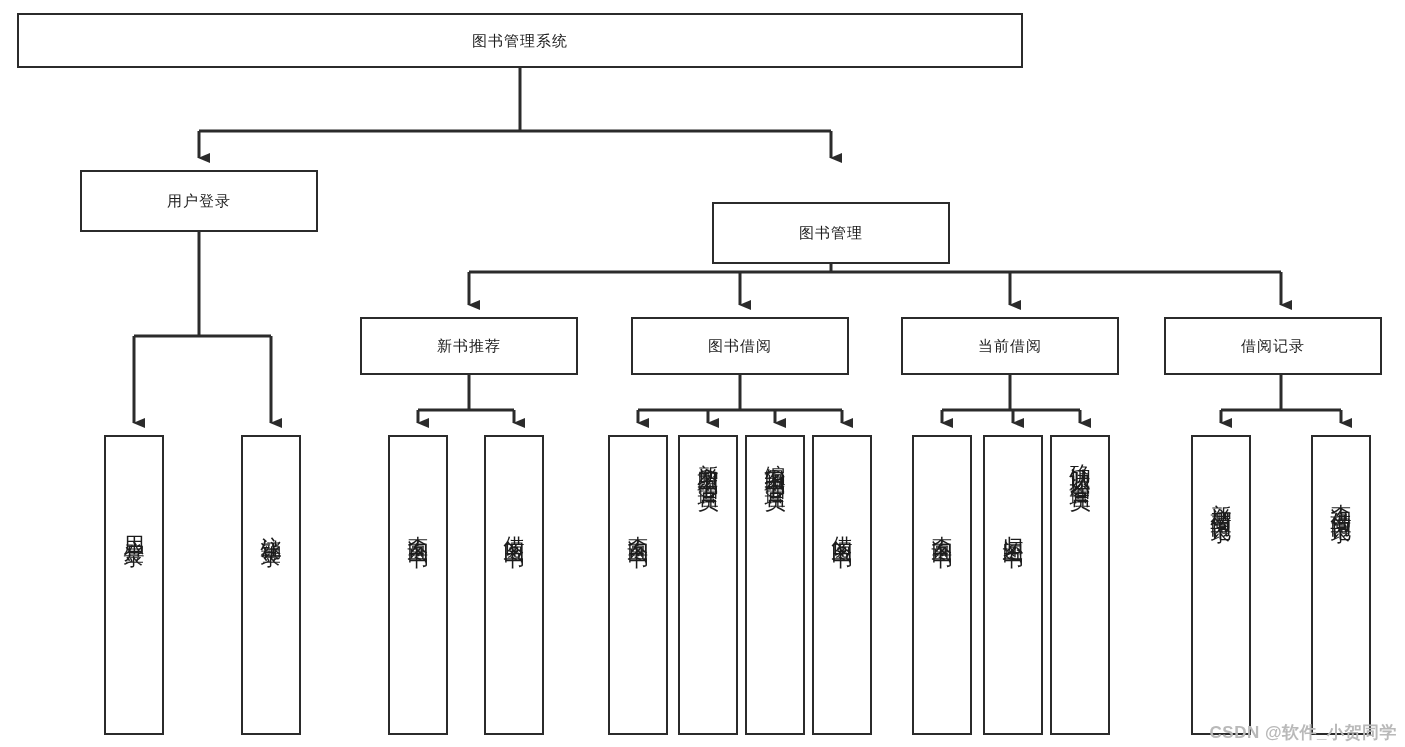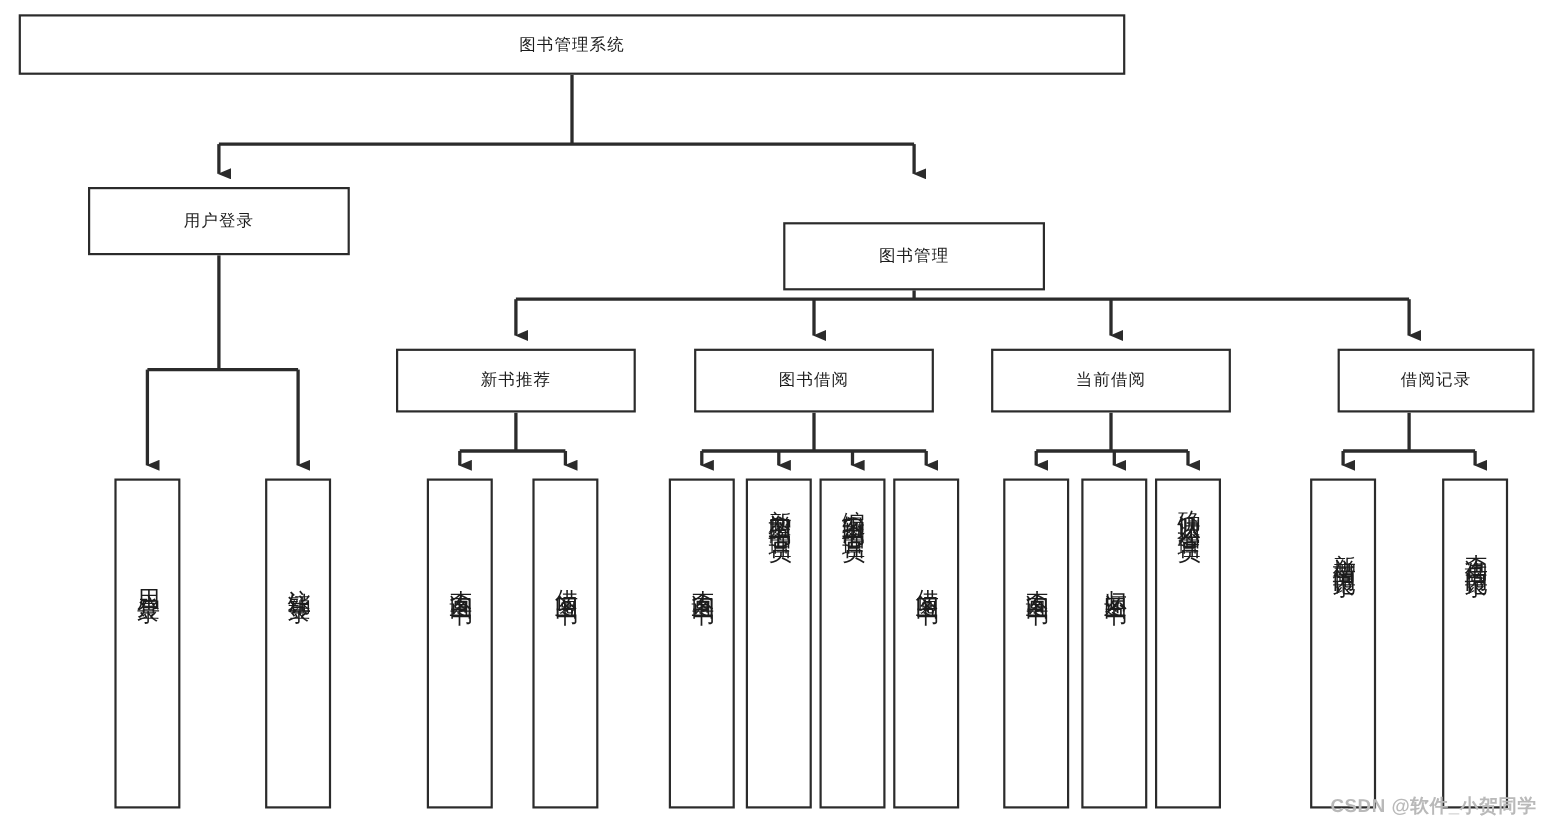--- a/index.html
+++ b/index.html
@@ -142,21 +142,21 @@
 
   <div class="node-box" style="left:360px; top:317px; width:218px; height:58px;">
     <span class="node-label">新书推荐</span>
   </div>
   <div class="node-box" style="left:901px; top:317px; width:218px; height:58px;">
     <span class="node-label">当前借阅</span>
   </div>
   <div class="node-box" style="left:631px; top:317px; width:218px; height:58px;">
     <span class="node-label">图书借阅</span>
   </div>
-  <div class="node-box" style="left:1216px; top:317px; width:179px; height:58px;align-items:center;">
+  <div class="node-box" style="left:1164px; top:317px; width:218px; height:58px;align-items:center;">
     <span class="node-label">借阅记录</span>
   </div>
 
   <div class="node-box vertical mid" style="left:104px; top:435px; width:60px; height:300px;">
     <span class="node-label">用户登录</span>
   </div>
   <div class="node-box vertical mid" style="left:241px; top:435px; width:60px; height:300px;">
     <span class="node-label">注销登录</span>
   </div>
   <div class="node-box vertical mid" style="left:388px; top:435px; width:60px; height:300px;">

